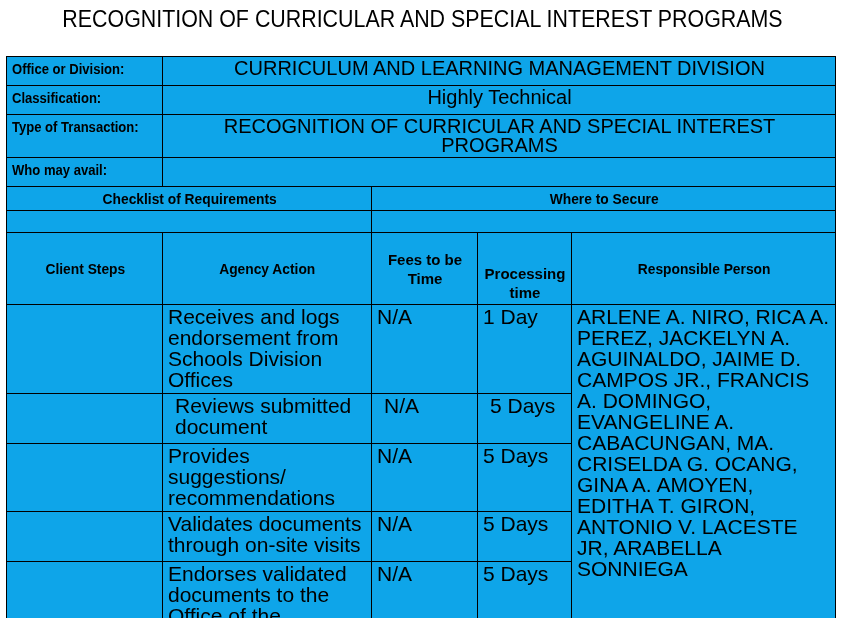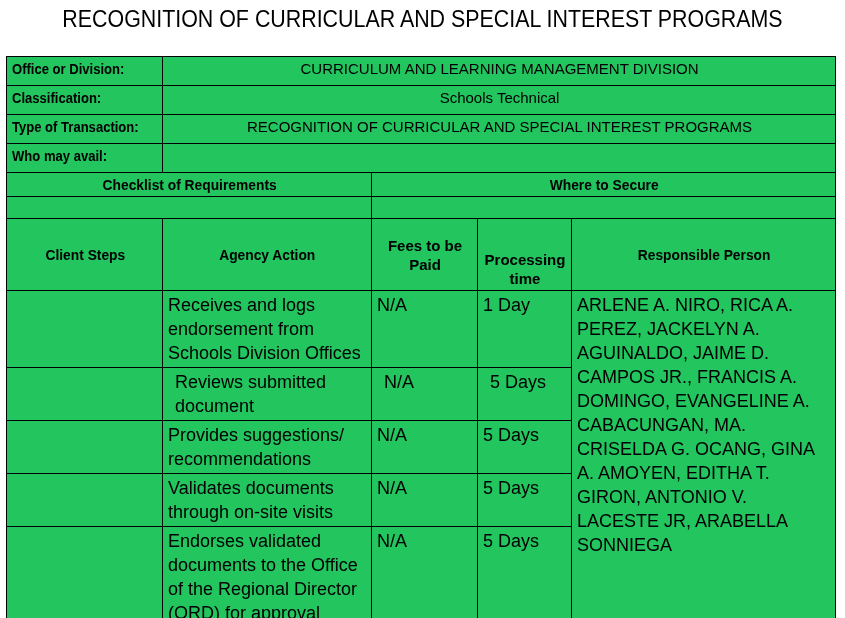--- a/index.html
+++ b/index.html
@@ -50,21 +50,21 @@
     table-layout: fixed;
     width: 829px;
   }
 
   table.cs td {
     border: 1px solid #000000;
     vertical-align: top;
     padding: 2px 4px 2px 5px;
     font-size: 15px;
     line-height: 19px;
-    background: #22c55e;
+    background: #0ea5e9;
   }
 
   
   td.gray {
     background: #bfbfbf;
   }
 
   
   .lbl {
     font-weight: bold;
@@ -80,25 +80,25 @@
     font-size: 15px;
     line-height: 19px;
     display: inline-block;
     transform: scaleX(0.92);
     transform-origin: center center;
     white-space: nowrap;
   }
 
   
   .txt {
-    font-size: 18px;
-    line-height: 24px;
+    font-size: 21px;
+    line-height: 19px;
   }
   .txt-c {
-    font-size: 15px;
+    font-size: 20px;
     line-height: 19px;
     display: block;
     text-align: center;
   }
 
   td.mid   { vertical-align: middle; }
   td.ctr   { text-align: center; }
   td.nobrd { border: none; background: #ffffff; }
 
   
@@ -140,21 +140,21 @@
           <td class="mid ctr" colspan="4">
             <span class="txt-c">CURRICULUM AND LEARNING MANAGEMENT DIVISION</span>
           </td>
         </tr>
 
         <tr class="r-meta">
           <td class="gray mid">
             <span class="lbl">Classification:</span>
           </td>
           <td class="mid ctr" colspan="4">
-            <span class="txt-c">Schools Technical</span>
+            <span class="txt-c">Highly Technical</span>
           </td>
         </tr>
 
         <tr class="r-meta">
           <td class="gray mid">
             <span class="lbl">Type of Transaction:</span>
           </td>
           <td class="mid ctr" colspan="4">
             <span class="txt-c">RECOGNITION OF CURRICULAR AND SPECIAL INTEREST PROGRAMS</span>
           </td>
@@ -188,21 +188,21 @@
         </tr>
 
         <tr class="r-colhead">
           <td class="gray">
             <span class="lbl-c">Client Steps</span>
           </td>
           <td class="gray">
             <span class="lbl-c">Agency Action</span>
           </td>
           <td class="gray">
-            <span class="lbl-c" style="white-space:normal;display:block;transform:none;">Fees to be Paid</span>
+            <span class="lbl-c" style="white-space:normal;display:block;transform:none;">Fees to be Time</span>
           </td>
           <td class="gray">
             <span class="lbl-c" style="white-space:normal;display:block;transform:none;margin-top:29px;">Processing time</span>
           </td>
           <td class="gray">
             <span class="lbl-c">Responsible Person</span>
           </td>
         </tr>
 
         <tr class="r-step1">

